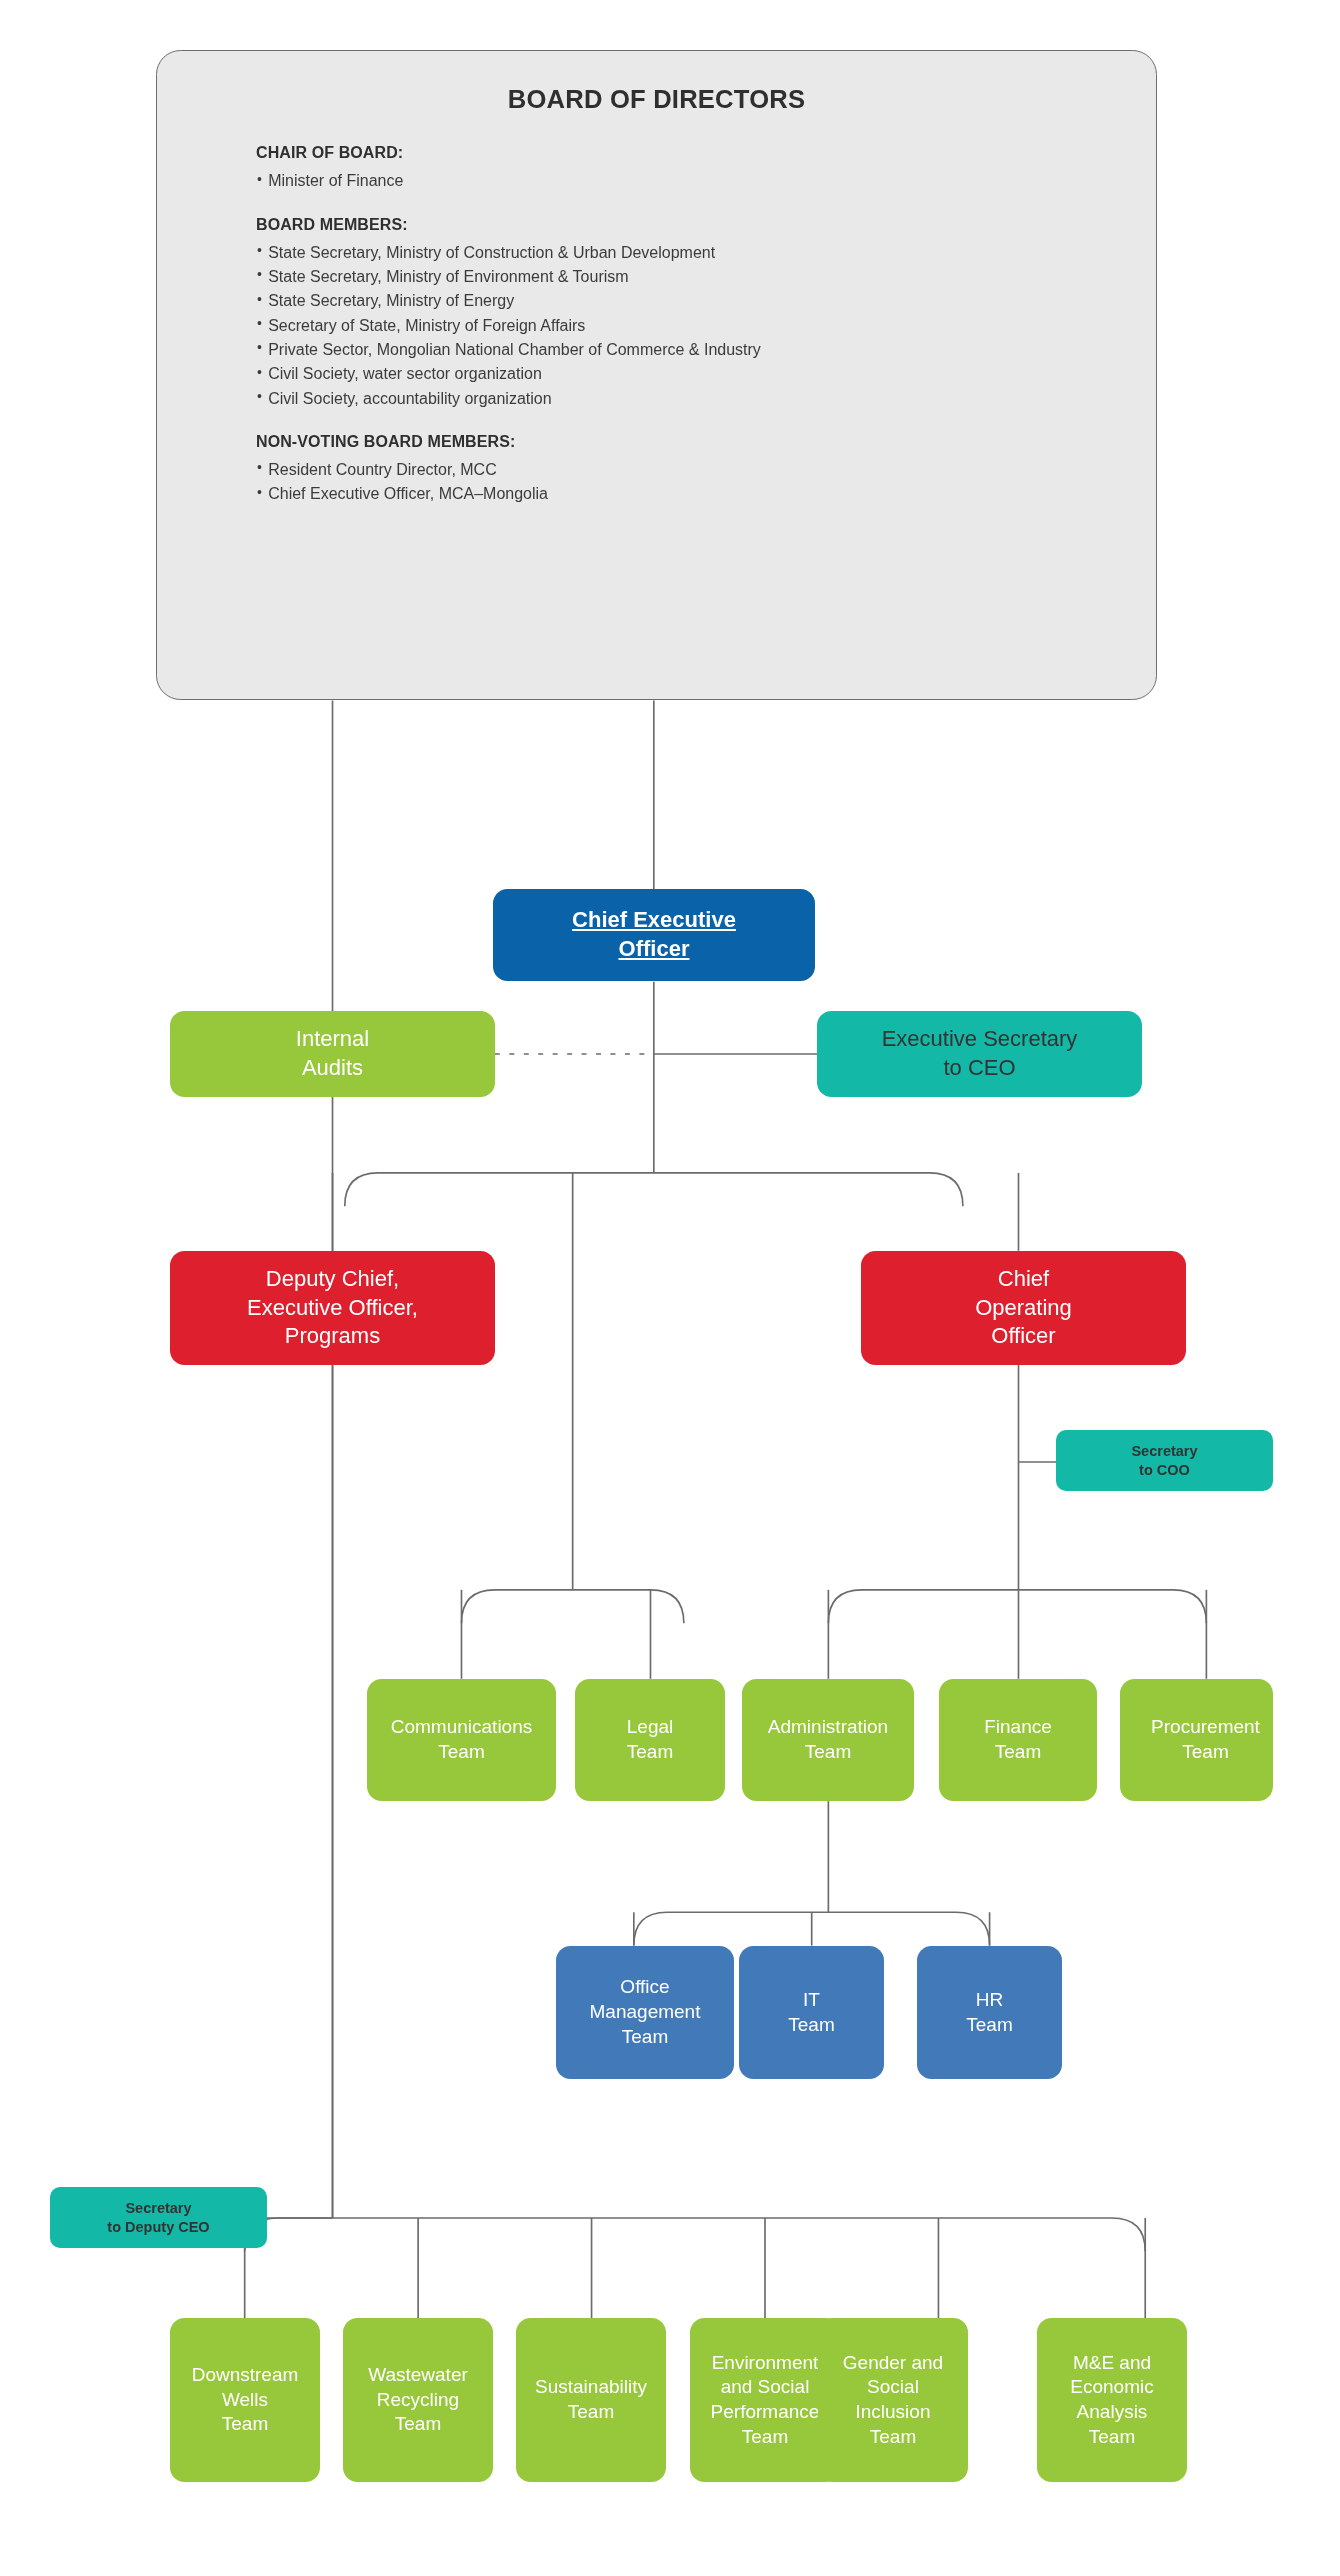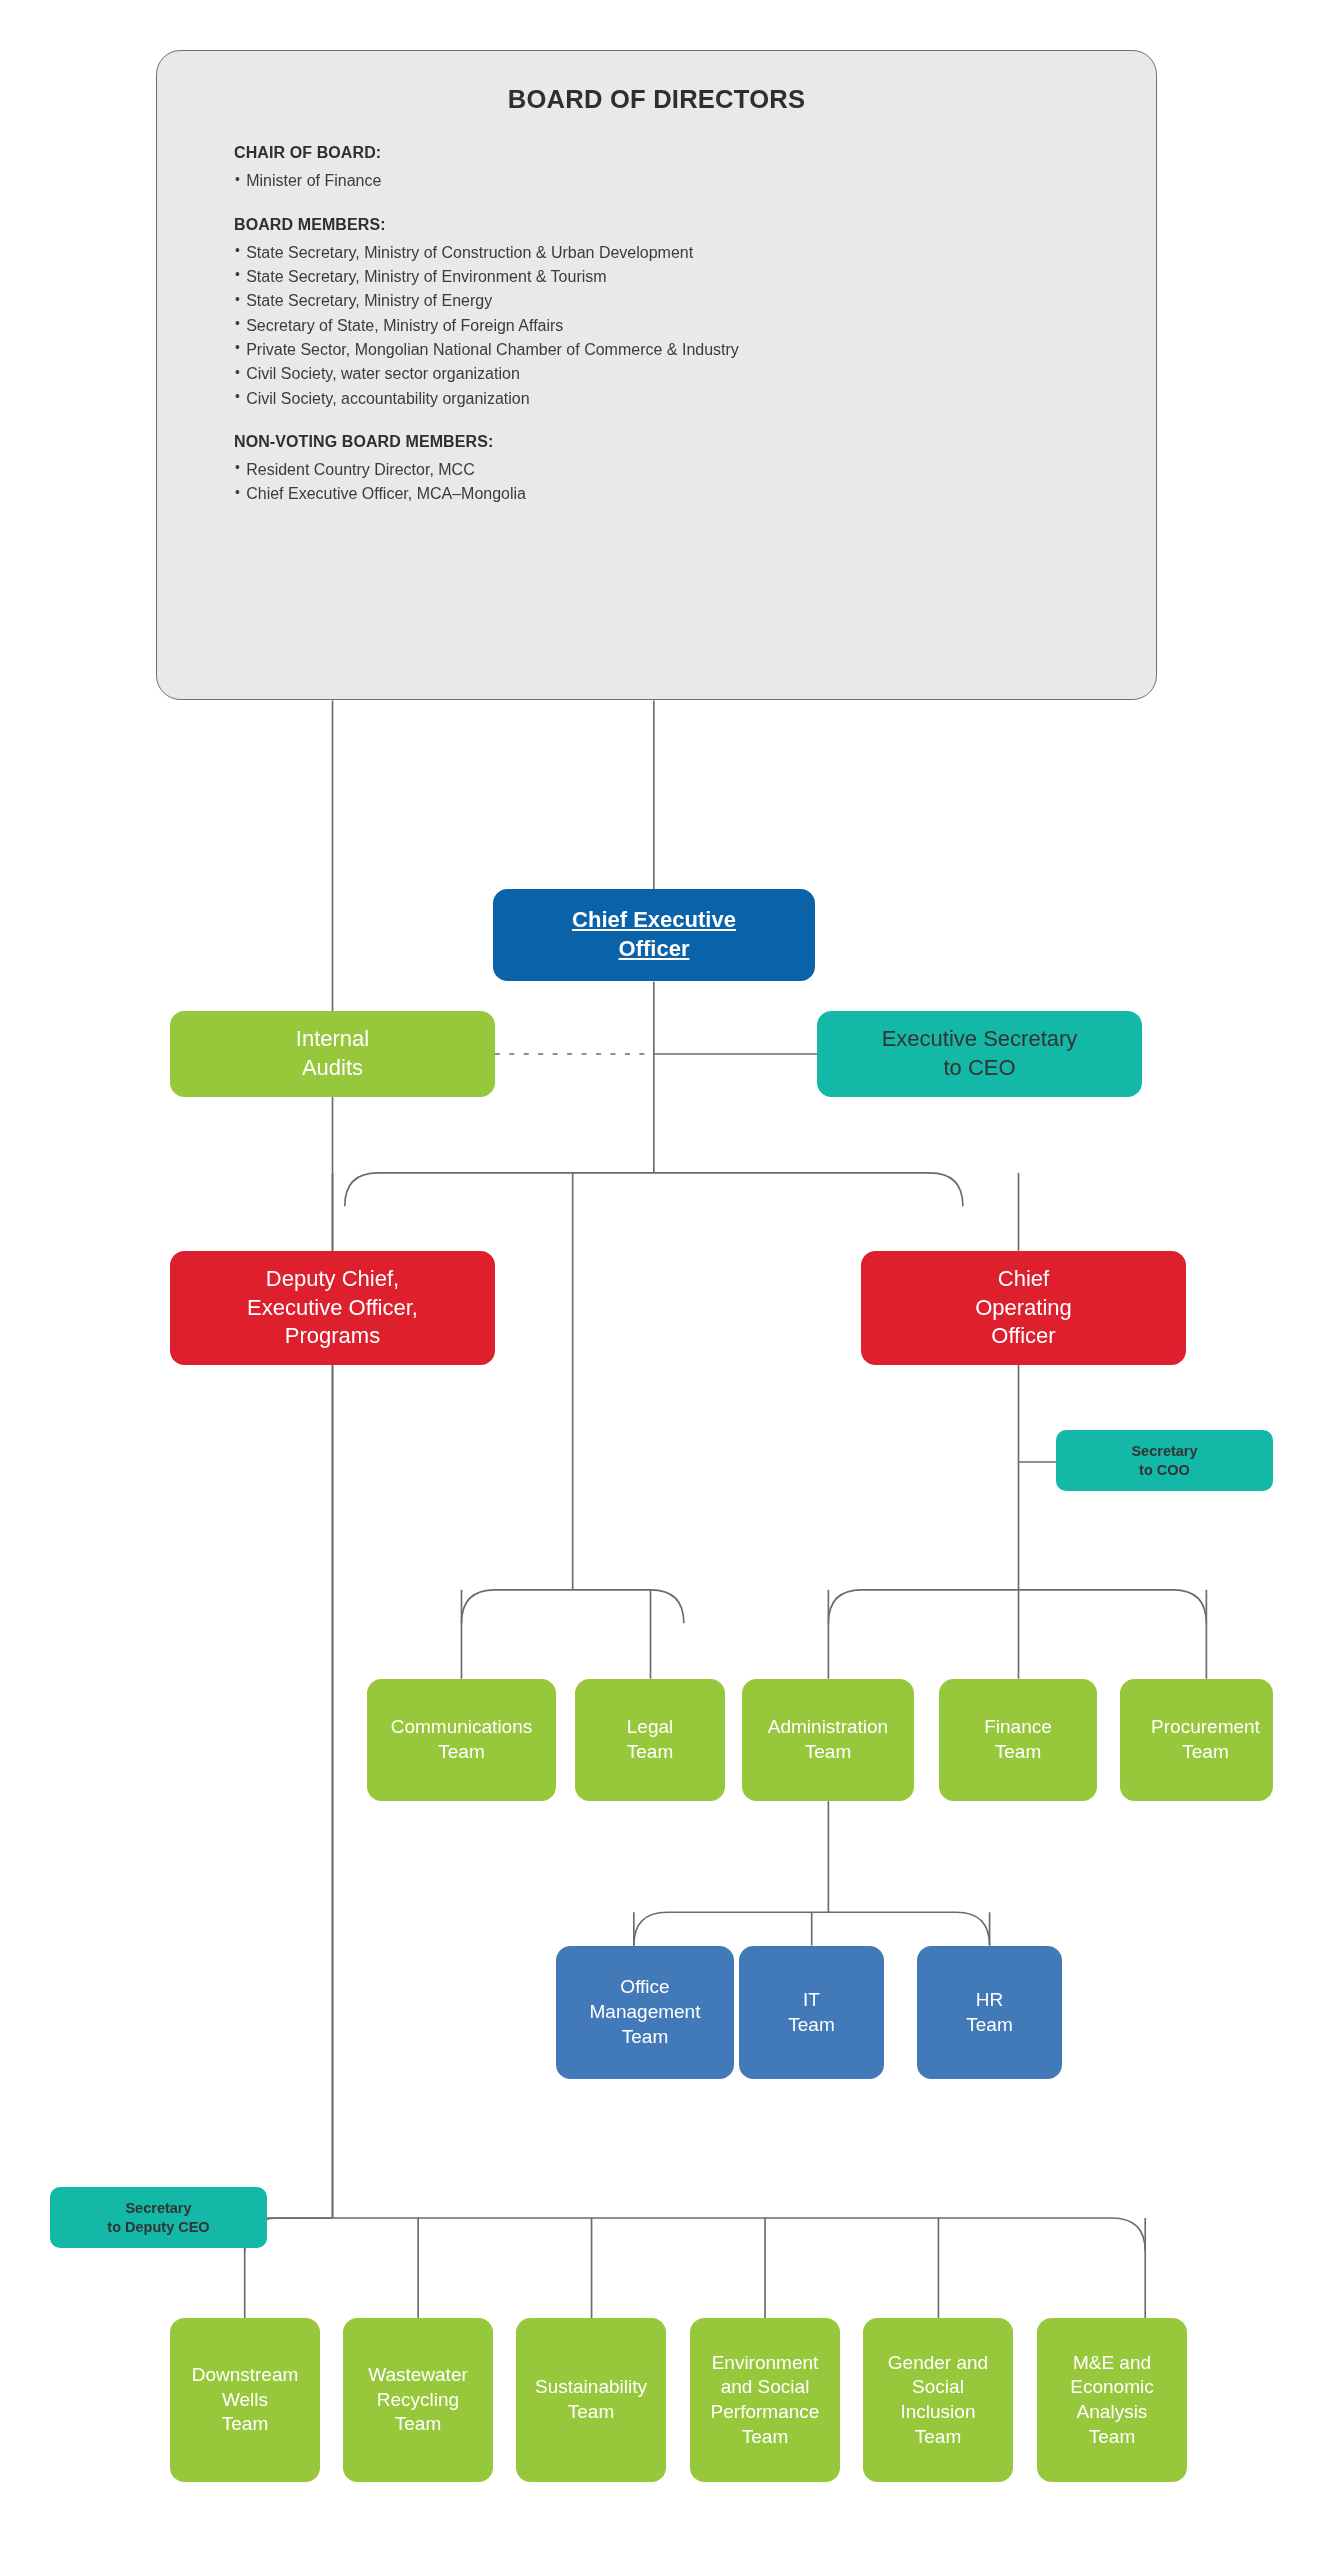--- a/index.html
+++ b/index.html
@@ -63,21 +63,21 @@
   }
   #board-title {
     text-align: center;
     font-weight: bold;
     font-size: 25.6px;
     letter-spacing: 0.2px;
     color: #2f2f2f;
     margin-top: 34px;
   }
   .board-body {
-    margin: 0 0 0 77px;
+    margin: 0 0 0 99px;
     padding-top: 30px;
   }
   .board-group { margin-bottom: 22px; }
   .board-group:last-child { margin-bottom: 0; }
   .board-heading {
     font-weight: bold;
     font-size: 16px;
     color: #2f2f2f;
     letter-spacing: 0.1px;
     margin-bottom: 7.2px;
@@ -250,21 +250,21 @@
 Team</div>
 
   <div class="node green" style="left:516px; top:2318px; width:150px; height:164px; font-size:19px;">Sustainability
 Team</div>
 
   <div class="node green" style="left:690px; top:2318px; width:150px; height:164px; font-size:19px;">Environment
 and Social
 Performance
 Team</div>
 
-  <div class="node green" style="left:863px; top:2318px; width:150px; height:164px; font-size:19px;">Gender and
+  <div class="node green" style="left:818px; top:2318px; width:150px; height:164px; font-size:19px;">Gender and
 Social
 Inclusion
 Team</div>
 
   <div class="node green" style="left:1037px; top:2318px; width:150px; height:164px; font-size:19px;">M&amp;E and
 Economic
 Analysis
 Team</div>
 
 </div>

